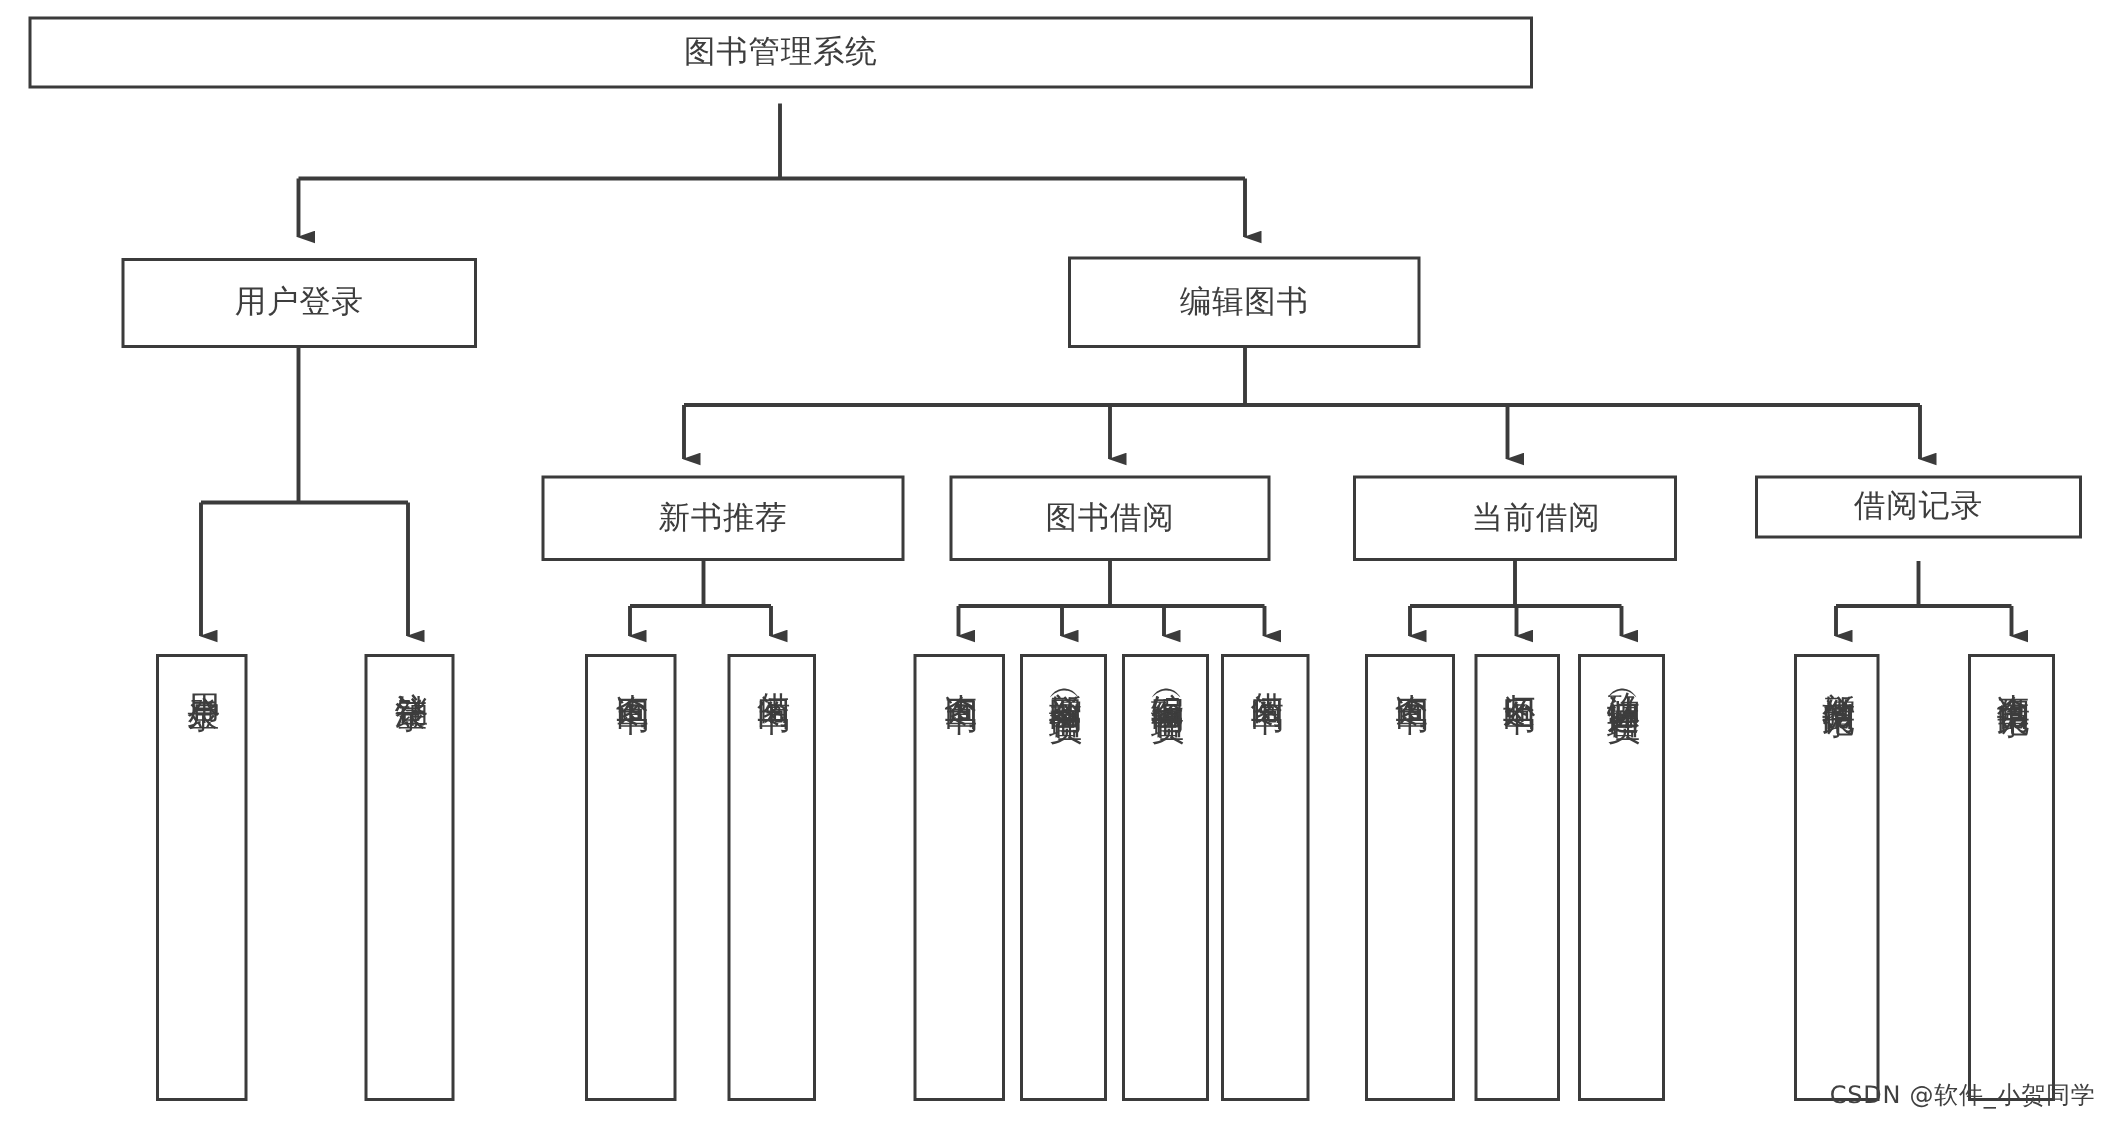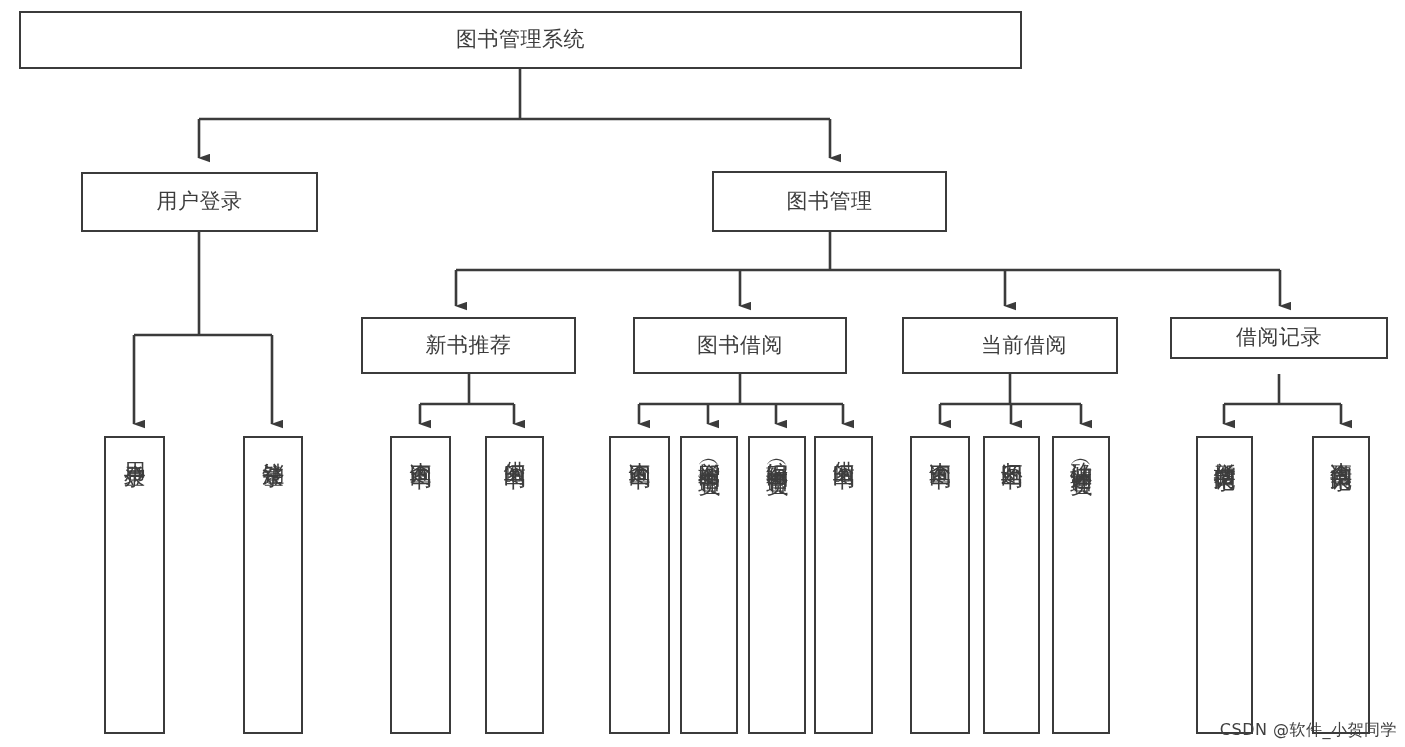--- a/index.html
+++ b/index.html
@@ -114,32 +114,32 @@
       <path d="M1011,404 L1011,424" marker-end="url(#arw)"></path>
       <path d="M1081,404 L1081,424" marker-end="url(#arw)"></path>
 
       <path d="M1279,374 L1279,404"></path>
       <path d="M1224,404 L1341,404"></path>
       <path d="M1224,404 L1224,424" marker-end="url(#arw)"></path>
       <path d="M1341,404 L1341,424" marker-end="url(#arw)"></path>
     </g>
   </svg>
 
-  <div class="node h" style="left:19px; top:11px; width:1003px; height:58px;">
+  <div class="node h" style="left:19px; top:11px; width:1003px; height:48px;">
     <span class="lbl">图书管理系统</span>
   </div>
 
   <div class="node h" style="left:81px; top:172px; width:237px; height:60px;">
     <span class="lbl">用户登录</span>
   </div>
   <div class="node h" style="left:712px; top:171px; width:235px; height:61px;">
-    <span class="lbl">图书管理</span>
+    <span class="lbl">编辑图书</span>
   </div>
 
-  <div class="node h" style="left:361px; top:317px; width:215px; height:57px;">
+  <div class="node h" style="left:361px; top:317px; width:242px; height:57px;">
     <span class="lbl">新书推荐</span>
   </div>
   <div class="node h" style="left:633px; top:317px; width:214px; height:57px;text-align:right;">
     <span class="lbl">图书借阅</span>
   </div>
   <div class="node h" style="left:902px; top:317px; width:216px; height:57px;padding-left:28px;">
     <span class="lbl">当前借阅</span>
   </div>
   <div class="node h" style="left:1170px; top:317px; width:218px; height:42px;">
     <span class="lbl">借阅记录</span>

